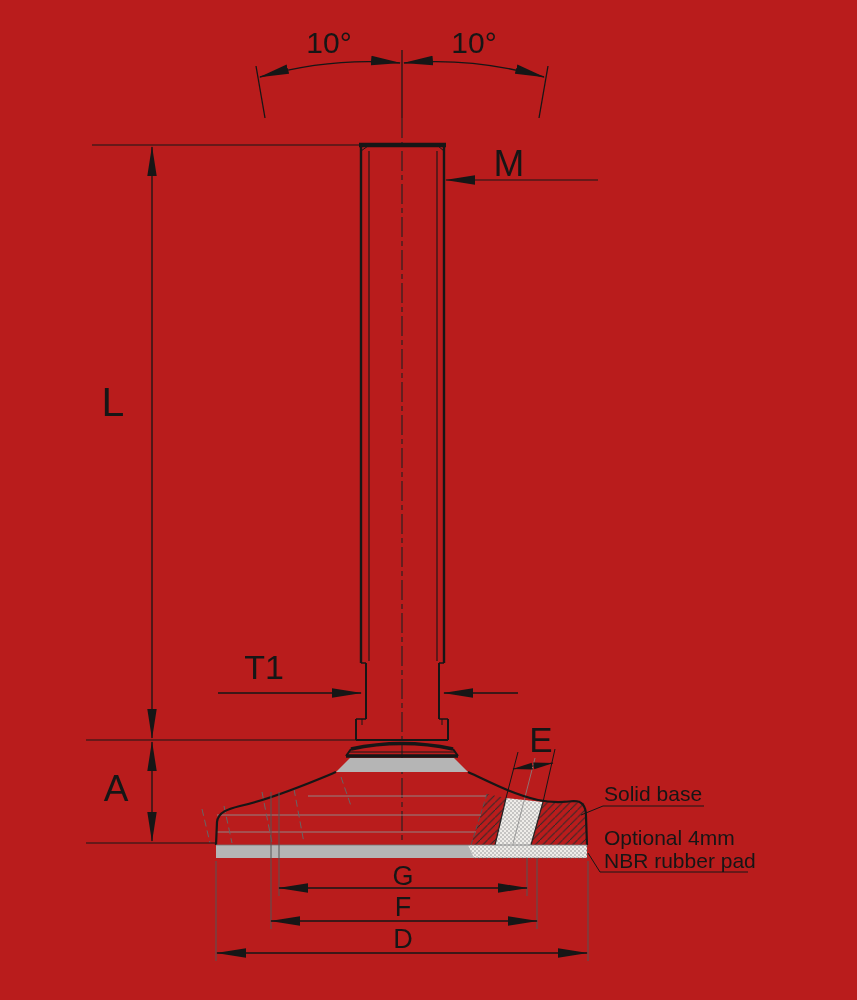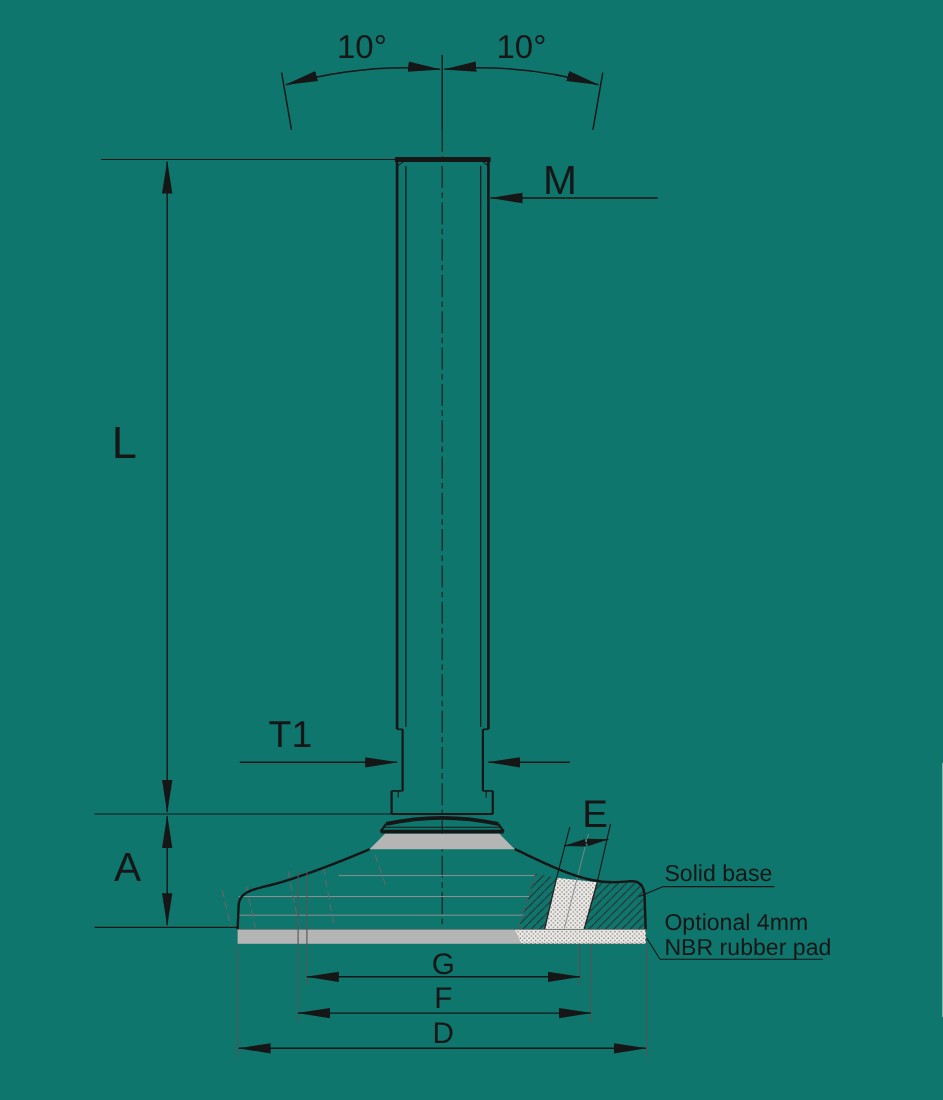--- a/index.html
+++ b/index.html
@@ -1,16 +1,16 @@
 <!DOCTYPE html>
 <html><head>
 <meta charset="utf-8">
 <style>
   html,body{margin:0;padding:0;background:#ffffff;}
-  .page{position:relative;width:857px;height:1000px;background:#0f766e;overflow:hidden;text-align:center;}
+  .page{position:relative;width:857px;height:1000px;background:#b91c1c;overflow:hidden;text-align:center;}
   svg{display:block;}
   text{font-family:"Liberation Sans","DejaVu Sans",sans-serif;fill:#161616;}
 </style>
 </head>
 <body>
 
 <div class="page">
 <svg width="857" height="1000" viewBox="0 0 857 1000">
   <defs>
     <marker id="arr" viewBox="0 0 30 11" refX="29" refY="5.5" markerWidth="30" markerHeight="11" orient="auto-start-reverse" markerUnits="userSpaceOnUse">

